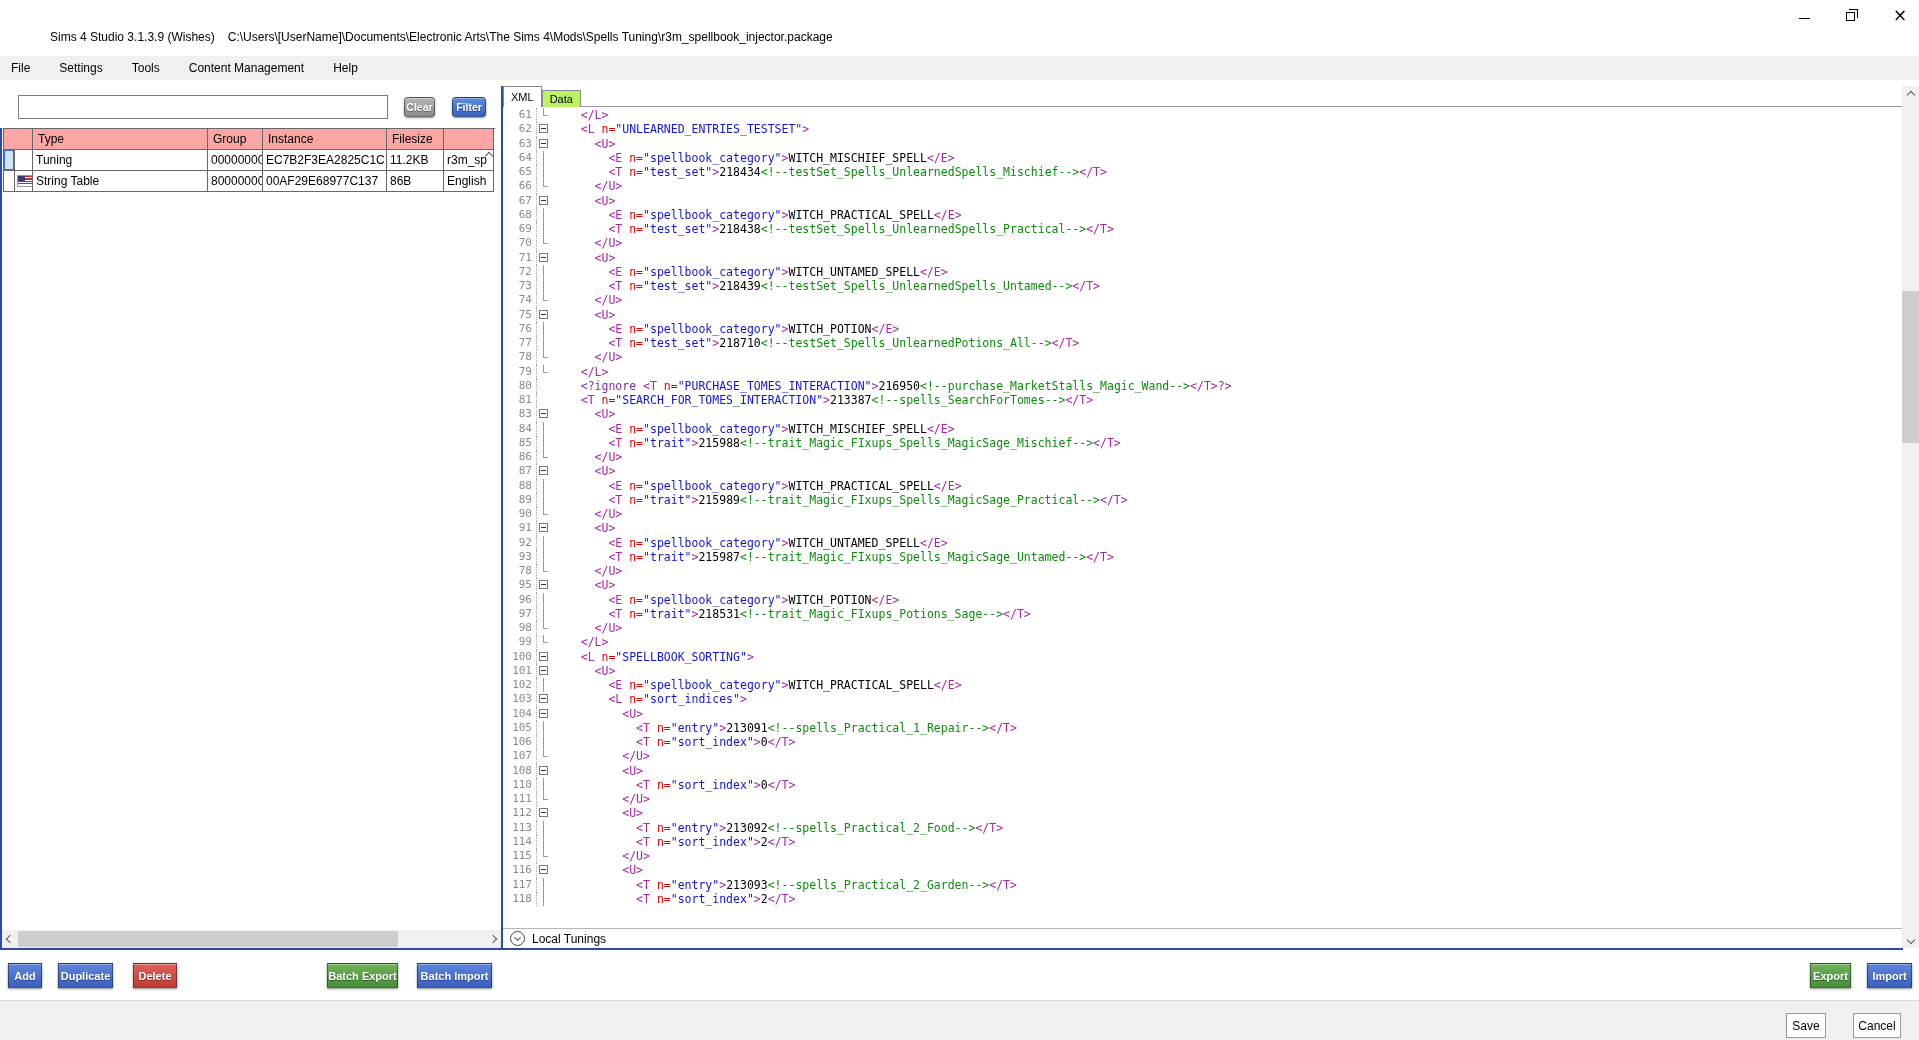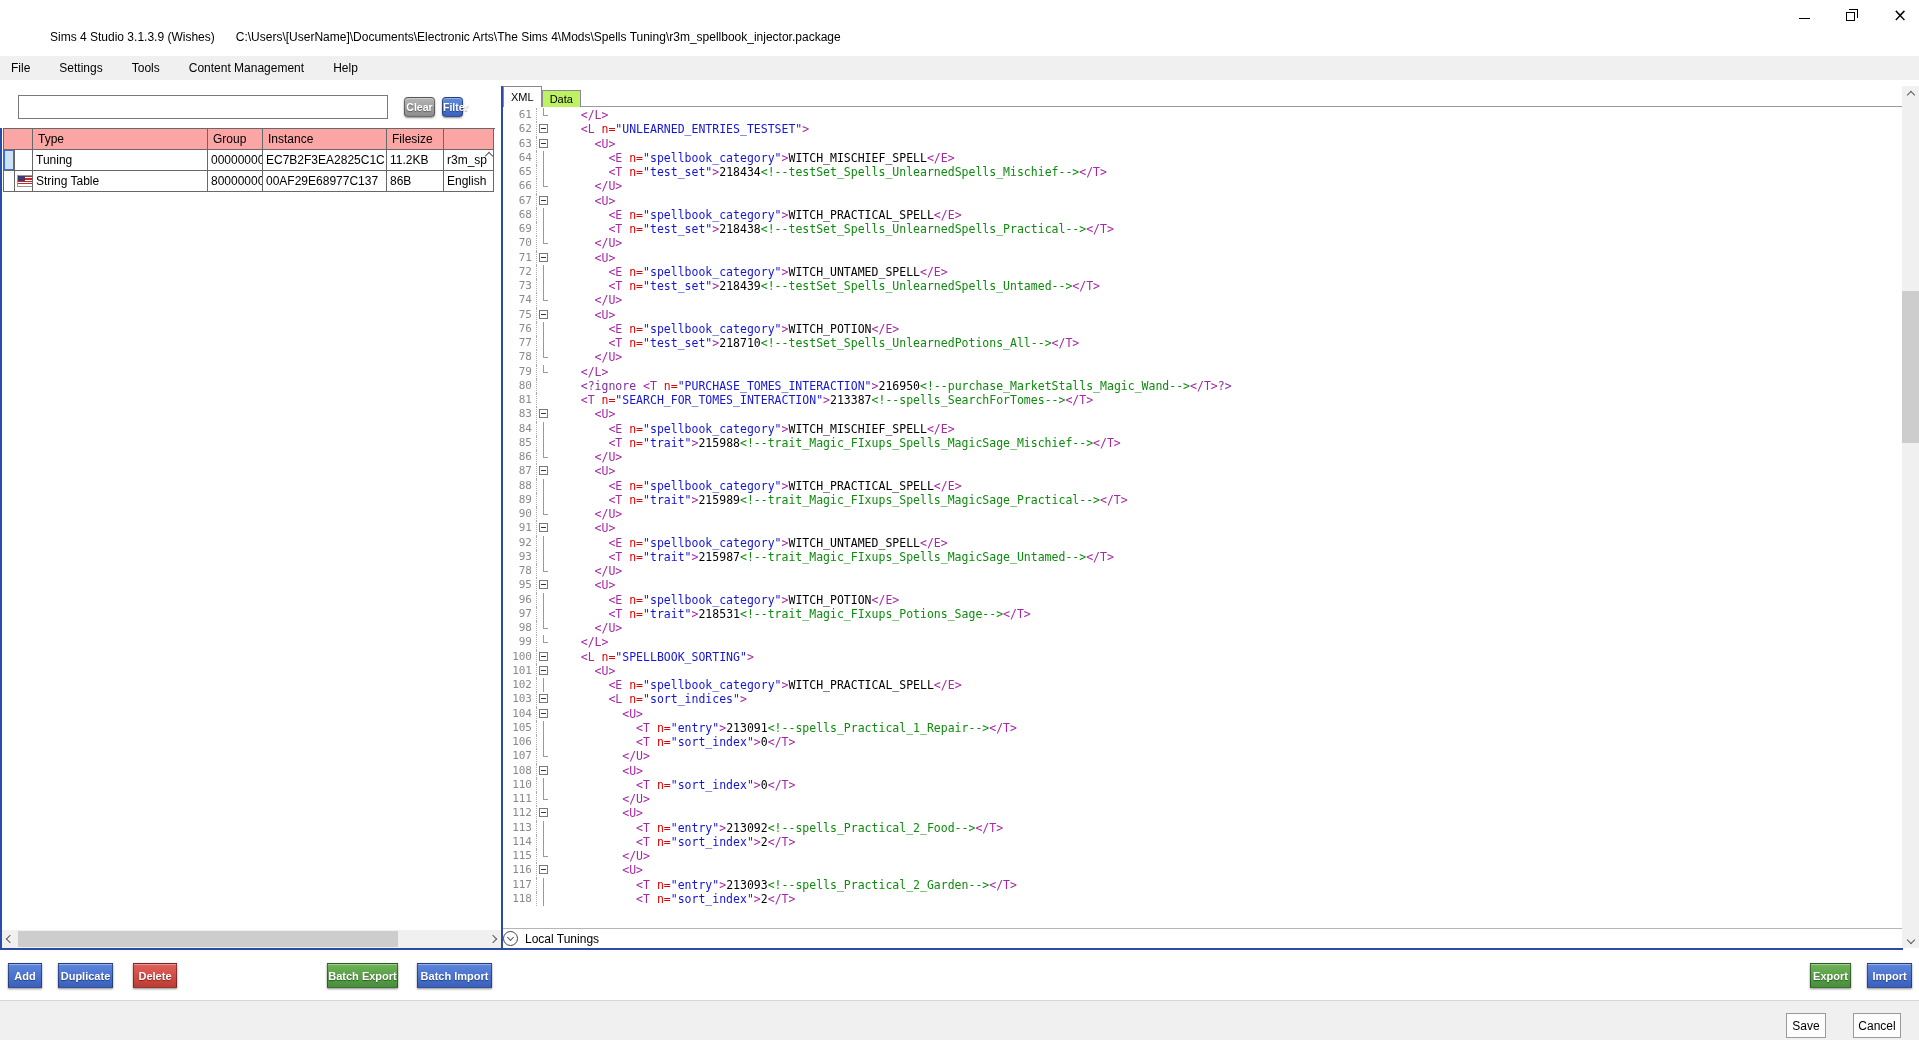--- a/index.html
+++ b/index.html
@@ -8,40 +8,40 @@
     --syn-tag:#a626a4; --syn-attr:#de0000; --syn-val:#1414d6;
     --syn-txt:#000000; --syn-com:#0e8b0e; --syn-pi:#7b2f9e;
   }
   *{box-sizing:border-box;margin:0;padding:0}
   html,body{width:1919px;height:1040px;overflow:hidden}
   body{position:relative;background:#fff;font-family:"Liberation Sans",sans-serif;color:#000;}
 
   
   .titlebar{position:absolute;left:0;top:0;width:1919px;height:56px;background:#fff;}
   .title-text{position:absolute;left:50px;top:30px;font-size:12px;white-space:nowrap;}
-  .title-text .path{margin-left:21px;}
+  .title-text .path{margin-left:13px;}
   .winbtn{position:absolute;top:2px;width:32px;height:26px;display:flex;align-items:center;justify-content:center;cursor:default;}
   .winbtn.min{left:1788px}.winbtn.res{left:1836px}.winbtn.cls{left:1884px}
   .min-glyph{width:11px;border-top:1px solid #000;height:0;margin-top:6px}
   .res-glyph{position:relative;width:13px;height:13px}
   .res-glyph .back{position:absolute;left:3px;top:0;width:9px;height:9px;border-top:1px solid #000;border-right:1px solid #000}
   .res-glyph .front{position:absolute;left:0;top:3px;width:9px;height:9px;border:1px solid #000;background:#fff}
   .cls-glyph{font-size:17px;line-height:13px;font-family:"DejaVu Sans",sans-serif}
 
   
   .menubar{position:absolute;left:0;top:56px;width:1919px;height:24px;background:#f0f0f0;display:flex;align-items:center;padding-left:2px;gap:11px;}
   .menu-item{font-size:12px;padding:4px 9px;cursor:default}
 
   
   .search-input{position:absolute;left:18px;top:95px;width:370px;height:24px;border:1px solid #7a7a7a;background:#fff;font-size:12px;padding:0 4px;outline:none}
   .mini-btn{position:absolute;top:97px;height:20px;border-radius:4px;border:1px solid rgba(0,0,0,.4);
     color:#fff;font-size:10.5px;font-weight:bold;text-align:center;line-height:18px;
     box-shadow:0 1px 2px rgba(0,0,0,.45), inset 0 1px 0 rgba(255,255,255,.35);text-shadow:0 1px 1px rgba(0,0,0,.4);cursor:default}
   .btn-clear{left:404px;width:31px;background:linear-gradient(#b4b4b4,#8d8d8d)}
-  .btn-filter{left:442px;width:21px;background:linear-gradient(#5d8ade,#3a63c2)}
+  .btn-filter{left:452px;width:34px;background:linear-gradient(#5d8ade,#3a63c2)}
 
   .grid{position:absolute;left:3px;top:128px;width:492px;font-size:12px}
   .grid-hdr,.grid-row{display:grid;grid-template-columns:12px 18px 175px 55px 124px 57px 50px;}
   .grid-hdr{height:22px;border-top:1px solid #686868;}
   .grid-hdr .cell{border-right:1px solid #686868;border-bottom:1px solid #686868;display:flex;align-items:center;padding-left:5px;background:#fca5a5;font-size:12px;}
   .grid-hdr .cell.first{grid-column:span 2;border-left:1px solid #686868}
   .grid-row{height:21px;background:#fff}
   .grid-row .cell{border-right:1px solid #686868;border-bottom:1px solid #686868;display:flex;align-items:center;padding-left:3px;white-space:nowrap;overflow:hidden}
   .grid-row .rowhead{border-left:1px solid #686868;padding:0}
   .grid-row .rowhead.sel{background:#cfe3f8;box-shadow:inset 0 0 0 1px #3a6fd8}
@@ -80,21 +80,21 @@
   .cl .fold{width:13px;flex:none;position:relative}
   .fold .vline{position:absolute;left:6px;top:0;bottom:0;border-left:1px solid #9a9a9a}
   .fold .endline{position:absolute;left:6px;top:0;height:8px;width:5px;border-left:1px solid #9a9a9a;border-bottom:1px solid #9a9a9a}
   .fold .fbox{position:absolute;left:2px;top:2px;width:9px;height:9px;border:1px solid #7a7a7a;background:#fff}
   .fold .fbox::after{content:"";position:absolute;left:1px;right:1px;top:3px;border-top:1px solid #333}
   .cl .src{white-space:pre;font:11.5px "DejaVu Sans Mono",monospace;padding-left:3px}
   .tk-tag{color:var(--syn-tag)} .tk-attr{color:var(--syn-attr)} .tk-val{color:var(--syn-val)}
   .tk-txt{color:var(--syn-txt)} .tk-com{color:var(--syn-com)} .tk-pi{color:var(--syn-pi)}
 
   
-  .efooter{position:absolute;left:503px;top:928px;width:1399px;height:20px;background:#fff;border-top:1px solid #b5b5b5;display:flex;align-items:center;}
+  .efooter{position:absolute;left:503px;top:928px;width:1399px;height:20px;background:#fff;border-top:1px solid #b5b5b5;display:flex;align-items:center;padding-left:7px}
   .expander{width:15px;height:15px;border:1px solid #444;border-radius:50%;display:flex;align-items:center;justify-content:center;margin-right:7px}
   .expander .chev{width:5px;height:5px;margin-top:-2px}
   .efooter .lbl{font-size:12px}
 
   
   .vscroll{position:absolute;left:1902px;top:86px;width:17px;height:862px;background:#f0f0f0}
   .vscroll .arrow{position:absolute;left:0;width:17px;height:17px;display:flex;align-items:center;justify-content:center}
   .vscroll .arrow.up{top:0}.vscroll .arrow.down{bottom:0}
   .vscroll .thumb{position:absolute;left:0;top:205px;width:17px;height:152px;background:#cdcdcd}
 

